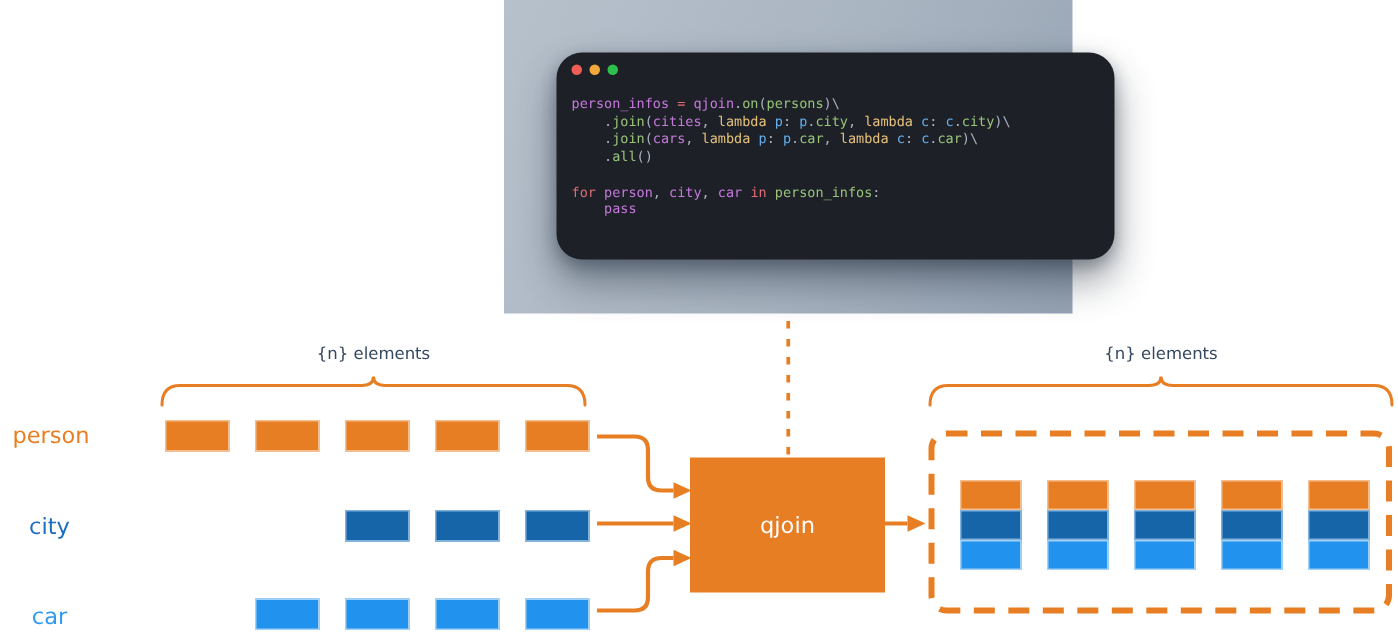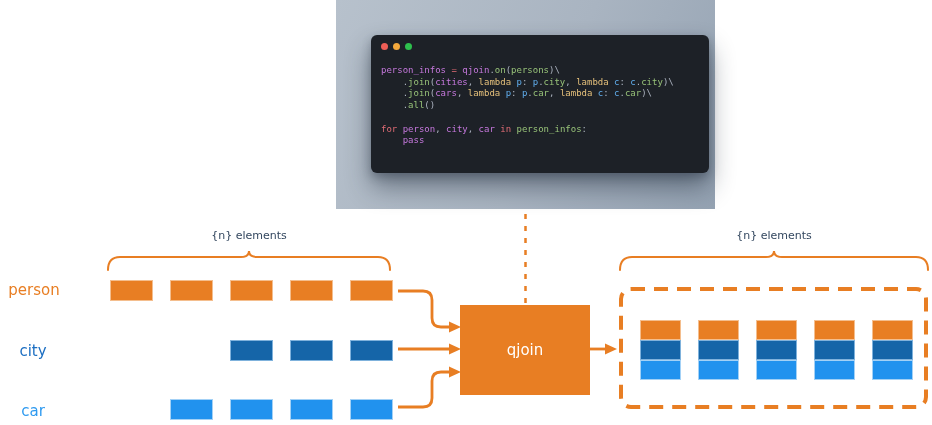--- a/index.html
+++ b/index.html
@@ -3,22 +3,22 @@
 <meta charset="utf-8">
 <style>
   html,body{margin:0;padding:0;background:#ffffff;}
   .canvas{position:relative;width:932px;height:425px;background:#ffffff;overflow:hidden;
           font-family:"DejaVu Sans", sans-serif;}
 
   
   .shot{position:absolute;left:336px;top:0;width:379px;height:209px;
         background:linear-gradient(115deg,#b7c1cc 0%,#a9b4c1 55%,#95a3b3 100%);}
   .window{position:absolute;left:35px;top:35px;width:338px;height:138px;
-          background:#1d2127;border-radius:6px;
-          box-shadow:0 14px 26px rgba(25,35,50,.45),0 4px 10px rgba(25,35,50,.30);}
+          background:#1d2127;border-radius:17px;
+          box-shadow:0 14px 26px rgba(25,35,50,.45),0 4px 10px rgba(25,35,50,.30);padding-left:34px;}
   .dots{position:absolute;left:10px;top:8px;display:flex;gap:5px;}
   .dot{width:7px;height:7px;border-radius:50%;}
   .code{position:absolute;left:10px;top:30px;margin:0;
         font-family:"DejaVu Sans Mono", monospace;font-size:9px;line-height:11.7px;
         white-space:pre;}
 
   
   .dsvg{position:absolute;left:0;top:0;width:932px;height:425px;}
   .row-label{position:absolute;width:66px;text-align:center;font-size:15px;}
   .elem{position:absolute;width:41px;height:19px;border-width:1.5px;border-style:solid;}

